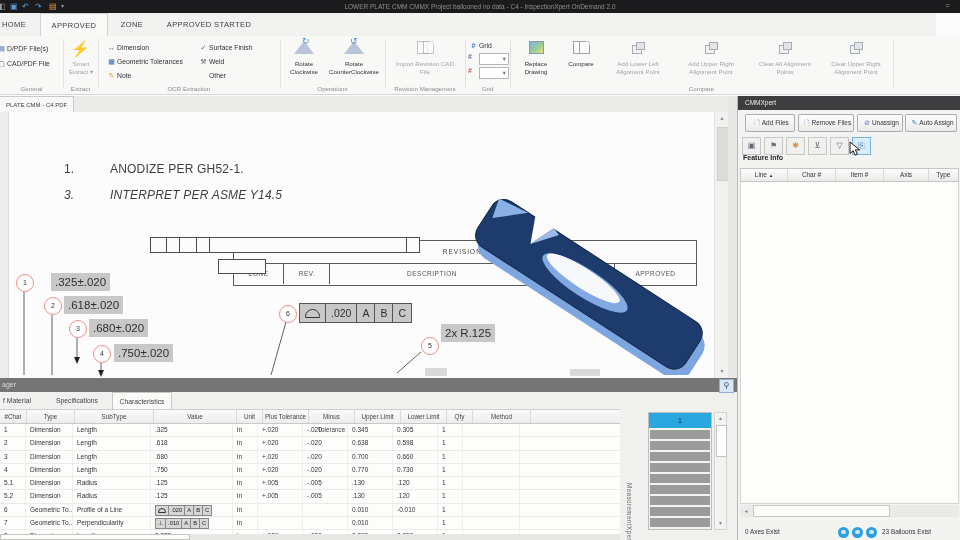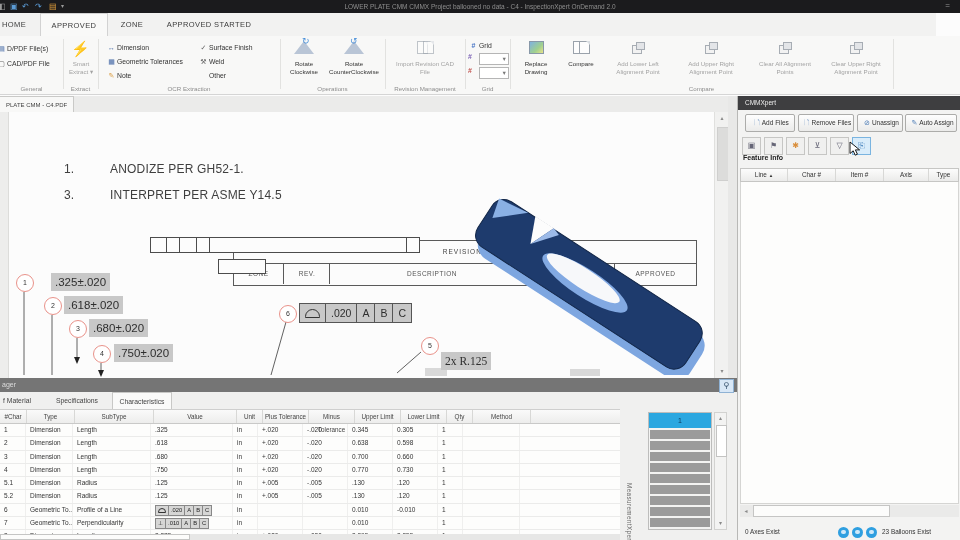--- a/index.html
+++ b/index.html
@@ -256,21 +256,21 @@
       <div id="revtitle">REVISIONS</div>
       <div class="revcell" style="left:0;width:49px;border-left:none;">ZONE</div>
       <div class="revcell" style="left:49px;width:46px;">REV.</div>
       <div class="revcell" style="left:95px;width:204px;">DESCRIPTION</div>
       <div class="revcell" style="left:299px;width:81px;">DATE</div>
       <div class="revcell" style="left:380px;width:81px;">APPROVED</div>
     </div>
 
     <div class="note" style="top:50px;">
       <span class="nn">1.</span><span>ANODIZE PER GH52-1.</span></div>
-    <div class="note" style="top:76px;">
+    <div class="note" style="top:76px;font-style:italic;">
       <span class="nn">3.</span><span>INTERPRET PER ASME Y14.5</span></div>
 
     <div class="viewrect" style="left:150px;top:125px;width:268px;height:14px;">
       <span class="vline" style="left:15px;"></span>
         <span class="vline" style="left:28px;"></span>
       <span class="vline" style="left:45px;"></span>
         <span class="vline" style="left:58px;"></span>
       <span class="vline" style="left:255px;"></span>
     </div>
     <div class="viewrect" style="left:218px;top:147px;width:46px;height:13px;"></div>
@@ -304,21 +304,21 @@
 
     <div class="bcirc" style="left:16px;top:162px;">1</div>
     <div class="blabel" style="left:51px;top:161px;">.325±.020</div>
     <div class="bcirc" style="left:44px;top:185px;">2</div>
     <div class="blabel" style="left:64px;top:184px;">.618±.020</div>
     <div class="bcirc" style="left:69px;top:208px;">3</div>
     <div class="blabel" style="left:89px;top:207px;">.680±.020</div>
     <div class="bcirc" style="left:93px;top:233px;">4</div>
     <div class="blabel" style="left:114px;top:232px;">.750±.020</div>
     <div class="bcirc" style="left:421px;top:225px;">5</div>
-    <div class="blabel" style="left:441px;top:240px;font-family:Liberation Serif, serif;">2x R.125</div>
+    <div class="blabel" style="left:441px;top:212px;">2x R.125</div>
     <div class="bcirc" style="left:279px;top:193px;z-index:6;">6</div>
   </div>
 
   <div id="fcf6">
     <span class="fc">
         <span class="dome"></span>
       </span>
     <span class="fc">.020</span>
     <span class="fc">A</span>
     <span class="fc">B</span>

